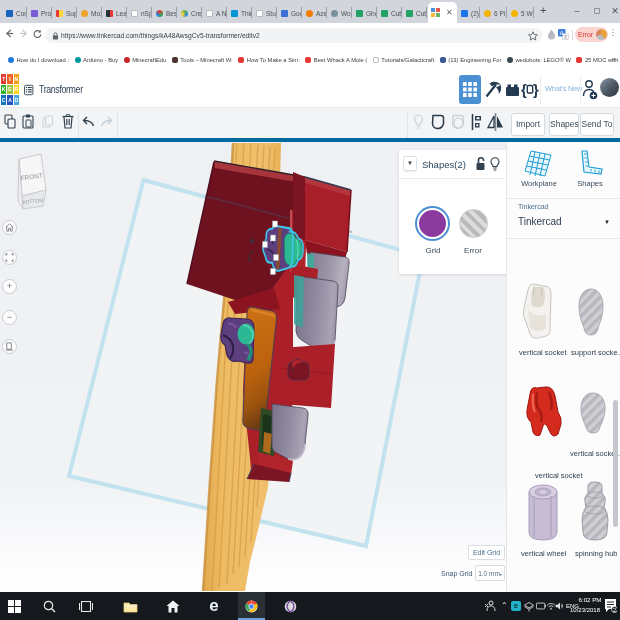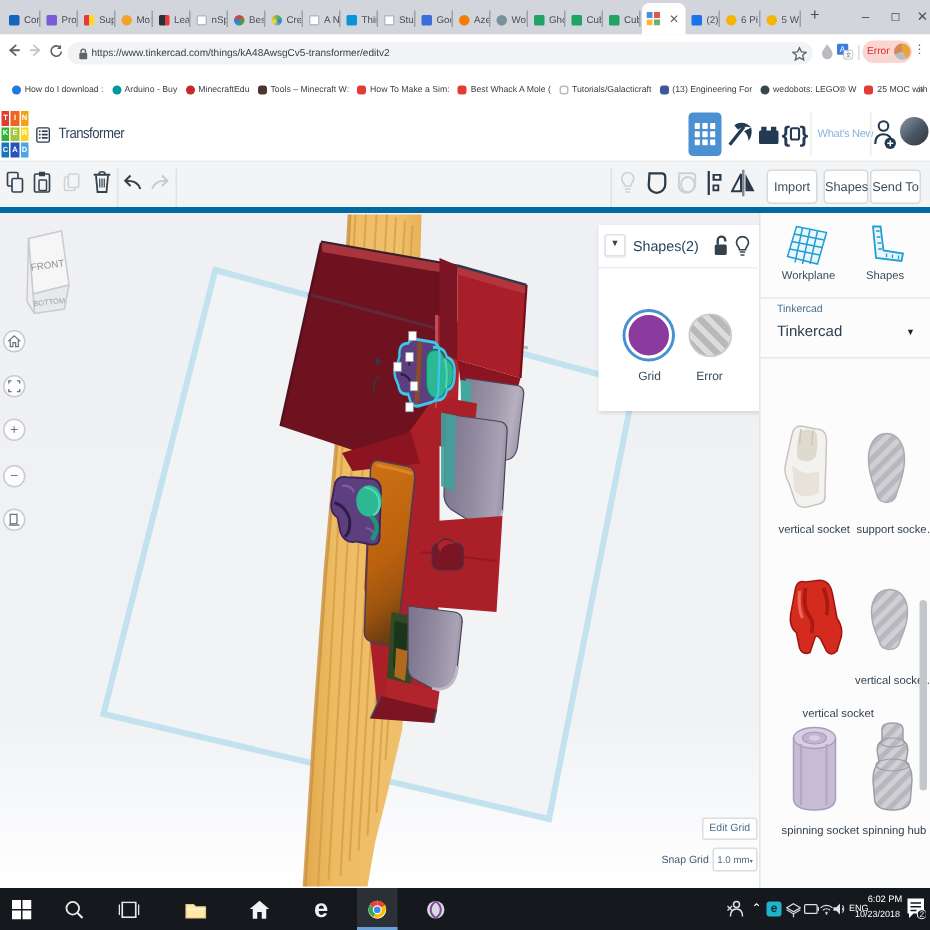--- a/index.html
+++ b/index.html
@@ -604,21 +604,21 @@
     <ellipse cx="16" cy="10" rx="8" ry="4" fill="#c0b5d0" stroke="#a89dbb" stroke-width="0.8"></ellipse>
     <ellipse cx="16" cy="10" rx="3.5" ry="1.8" fill="#d8d0e2"></ellipse>
     <path d="M2,10 L2,50 Q2,58 16,58 Q30,58 30,50 L30,10" fill="none" stroke="#a89dbb" stroke-width="1"></path>
     <path d="M7,14 V55 M24,14 V55" stroke="#b3a8c4" stroke-width="1.5"></path>
   </svg>
   <svg style="position:absolute;left:73px;top:338px" width="30" height="64" viewBox="0 0 30 64">
     <path d="M8,6 Q8,2 15,2 Q22,2 22,6 L22,14 Q26,16 25,22 L24,28 Q28,32 28,40 L27,52 Q27,60 15,60 Q3,60 3,52 L2,40 Q2,32 6,28 L5,22 Q4,16 8,14 Z" fill="url(#hstr)" stroke="#9d9da6" stroke-width="1"></path>
     <ellipse cx="15" cy="30" rx="11" ry="4" fill="none" stroke="#9d9da6" stroke-width="0.8"></ellipse>
     <ellipse cx="15" cy="15" rx="8" ry="3" fill="none" stroke="#9d9da6" stroke-width="0.8"></ellipse>
   </svg>
-  <div class="plabel" style="left:14px;top:407px;">spinning socket</div>
+  <div class="plabel" style="left:14px;top:407px;">vertical wheel</div>
   <div class="plabel" style="left:68px;top:407px;">spinning hub</div>
   <div style="position:absolute;left:106px;top:258px;width:5px;height:127px;background:#c3c6ca;border-radius:3px;"></div>
 </div>
 
 <div id="taskbar">
   <svg style="position:absolute;left:8px;top:8px" width="13" height="13" viewBox="0 0 13 13">
       <g fill="#fff">
         <rect x="0" y="0" width="6" height="6"></rect>
         <rect x="7" y="0" width="6" height="6"></rect>
         <rect x="0" y="7" width="6" height="6"></rect>

